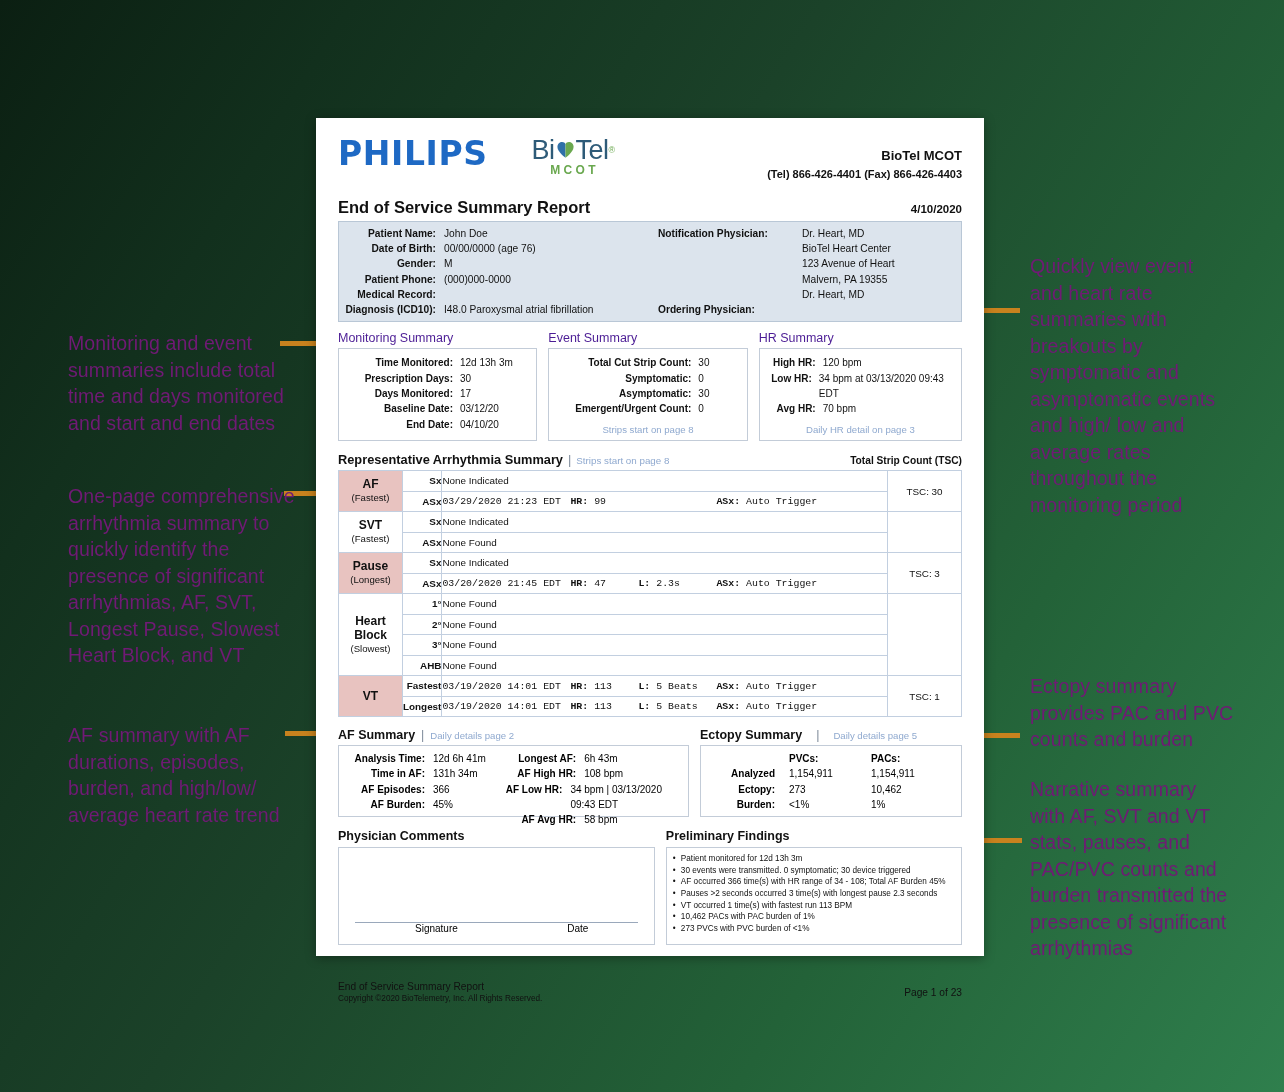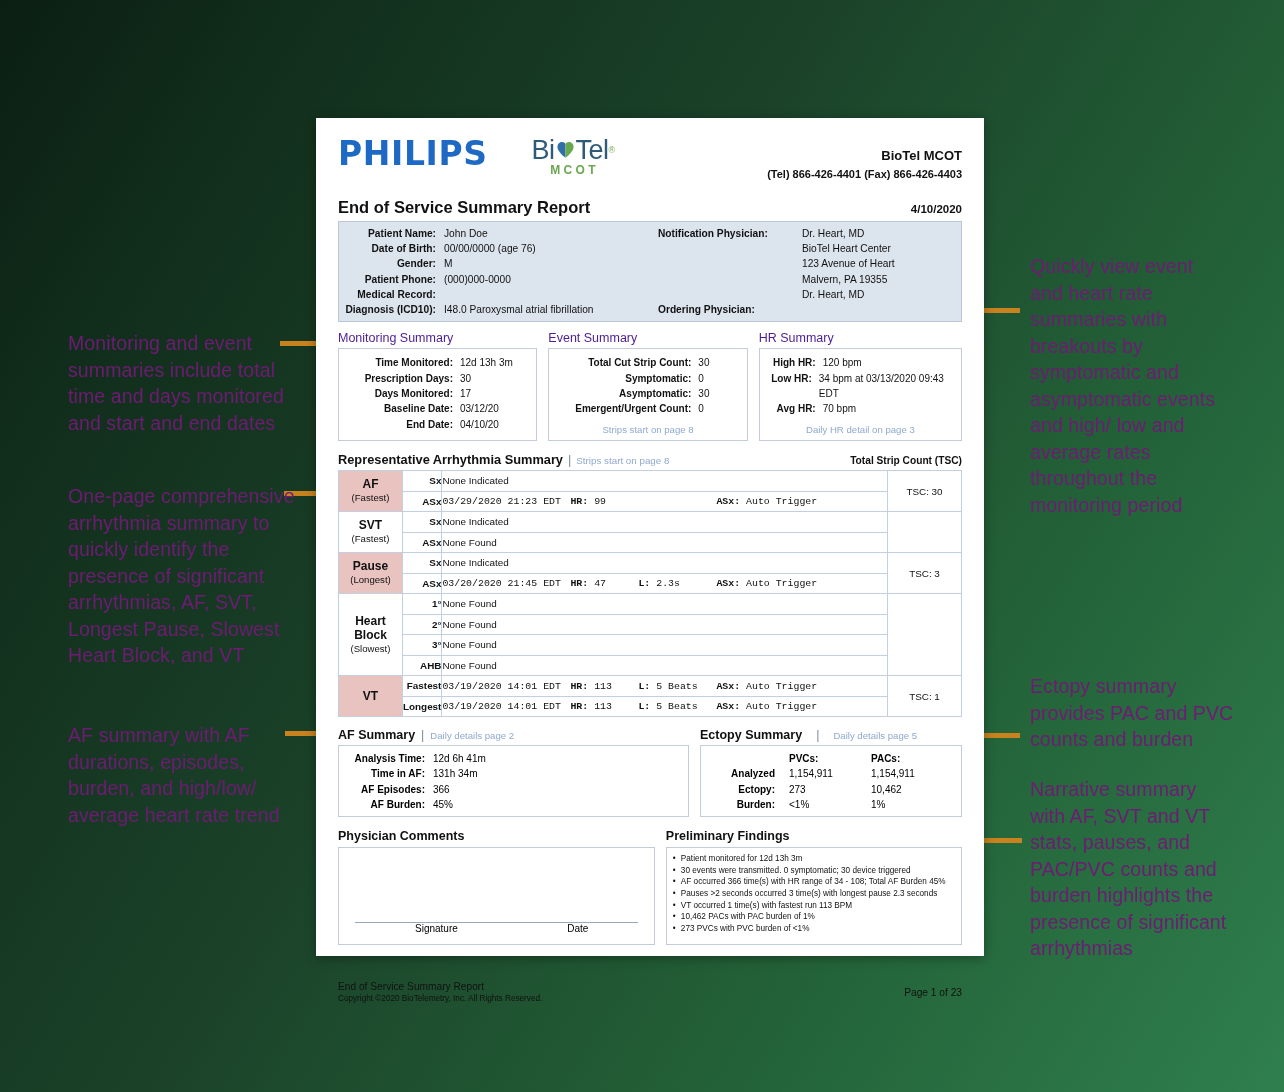--- a/index.html
+++ b/index.html
@@ -183,21 +183,21 @@
 
 <div class="conn" style="left:940px; top:838px; width:82px;"></div>
 <div class="dot" style="left:934px; top:831px;"></div>
 
 <div class="annot annot-left" style="left:68px; top:330px;">Monitoring and event summaries include total time and days monitored and start and end dates</div>
 <div class="annot annot-left" style="left:68px; top:483px; width:245px;">One-page comprehensive arrhythmia summary to quickly identify the presence of significant arrhythmias, AF, SVT, Longest Pause, Slowest Heart Block, and VT</div>
 <div class="annot annot-left" style="left:68px; top:722px;">AF summary with AF durations, episodes, burden, and high/low/ average heart rate trend</div>
 
 <div class="annot annot-right" style="left:1030px; top:253px; width:200px;">Quickly view event and heart rate summaries with breakouts by symptomatic and asymptomatic events and high/ low and average rates throughout the monitoring period</div>
 <div class="annot annot-right" style="left:1030px; top:673px; width:205px;">Ectopy summary provides PAC and PVC counts and burden</div>
-<div class="annot annot-right" style="left:1030px; top:776px; width:205px;">Narrative summary with AF, SVT and VT stats, pauses, and PAC/PVC counts and burden highlights the presence of significant arrhythmias</div>
+<div class="annot annot-right" style="left:1030px; top:776px; width:205px;">Narrative summary with AF, SVT and VT stats, pauses, and PAC/PVC counts and burden transmitted the presence of significant arrhythmias</div>
 
 <div class="page">
 
   <div class="hdr">
     <div class="philips">PHILIPS</div>
     <div class="biotel">
       <div class="biotel-word">
         <span>Bi</span>
         <svg class="biotel-heart-svg" width="19" height="20" viewBox="0 0 20 20">
           <path d="M10 18 C10 18 1.5 12.2 1.5 6.8 C1.5 3.6 3.9 1.6 6.4 1.6 C8.2 1.6 9.4 2.6 10 3.6 L10 18 Z" fill="#2e6fa8"></path>
@@ -432,20 +432,38 @@
               <div class="al">Time in AF:</div>
               <div class="av">131h 34m</div>
             </div>
             <div class="afline">
               <div class="al">AF Episodes:</div>
               <div class="av">366</div>
             </div>
             <div class="afline">
               <div class="al">AF Burden:</div>
               <div class="av">45%</div>
+            </div>
+          </div>
+        <div class="af-half second" id="afc2">
+            <div class="afline">
+              <div class="al">Longest AF:</div>
+              <div class="av">6h 43m</div>
+            </div>
+            <div class="afline">
+              <div class="al">AF High HR:</div>
+              <div class="av">108 bpm</div>
+            </div>
+            <div class="afline">
+              <div class="al">AF Low HR:</div>
+              <div class="av">34 bpm | 03/13/2020 09:43 EDT</div>
+            </div>
+            <div class="afline">
+              <div class="al">AF Avg HR:</div>
+              <div class="av">58 bpm</div>
             </div>
           </div>
       </div>
     </div>
     <div class="ect-col">
       <div class="secthead">
         <div class="t">Ectopy Summary</div>
         <div class="bar wide">|</div>
         <div class="sub">Daily details page 5</div>
       </div>

